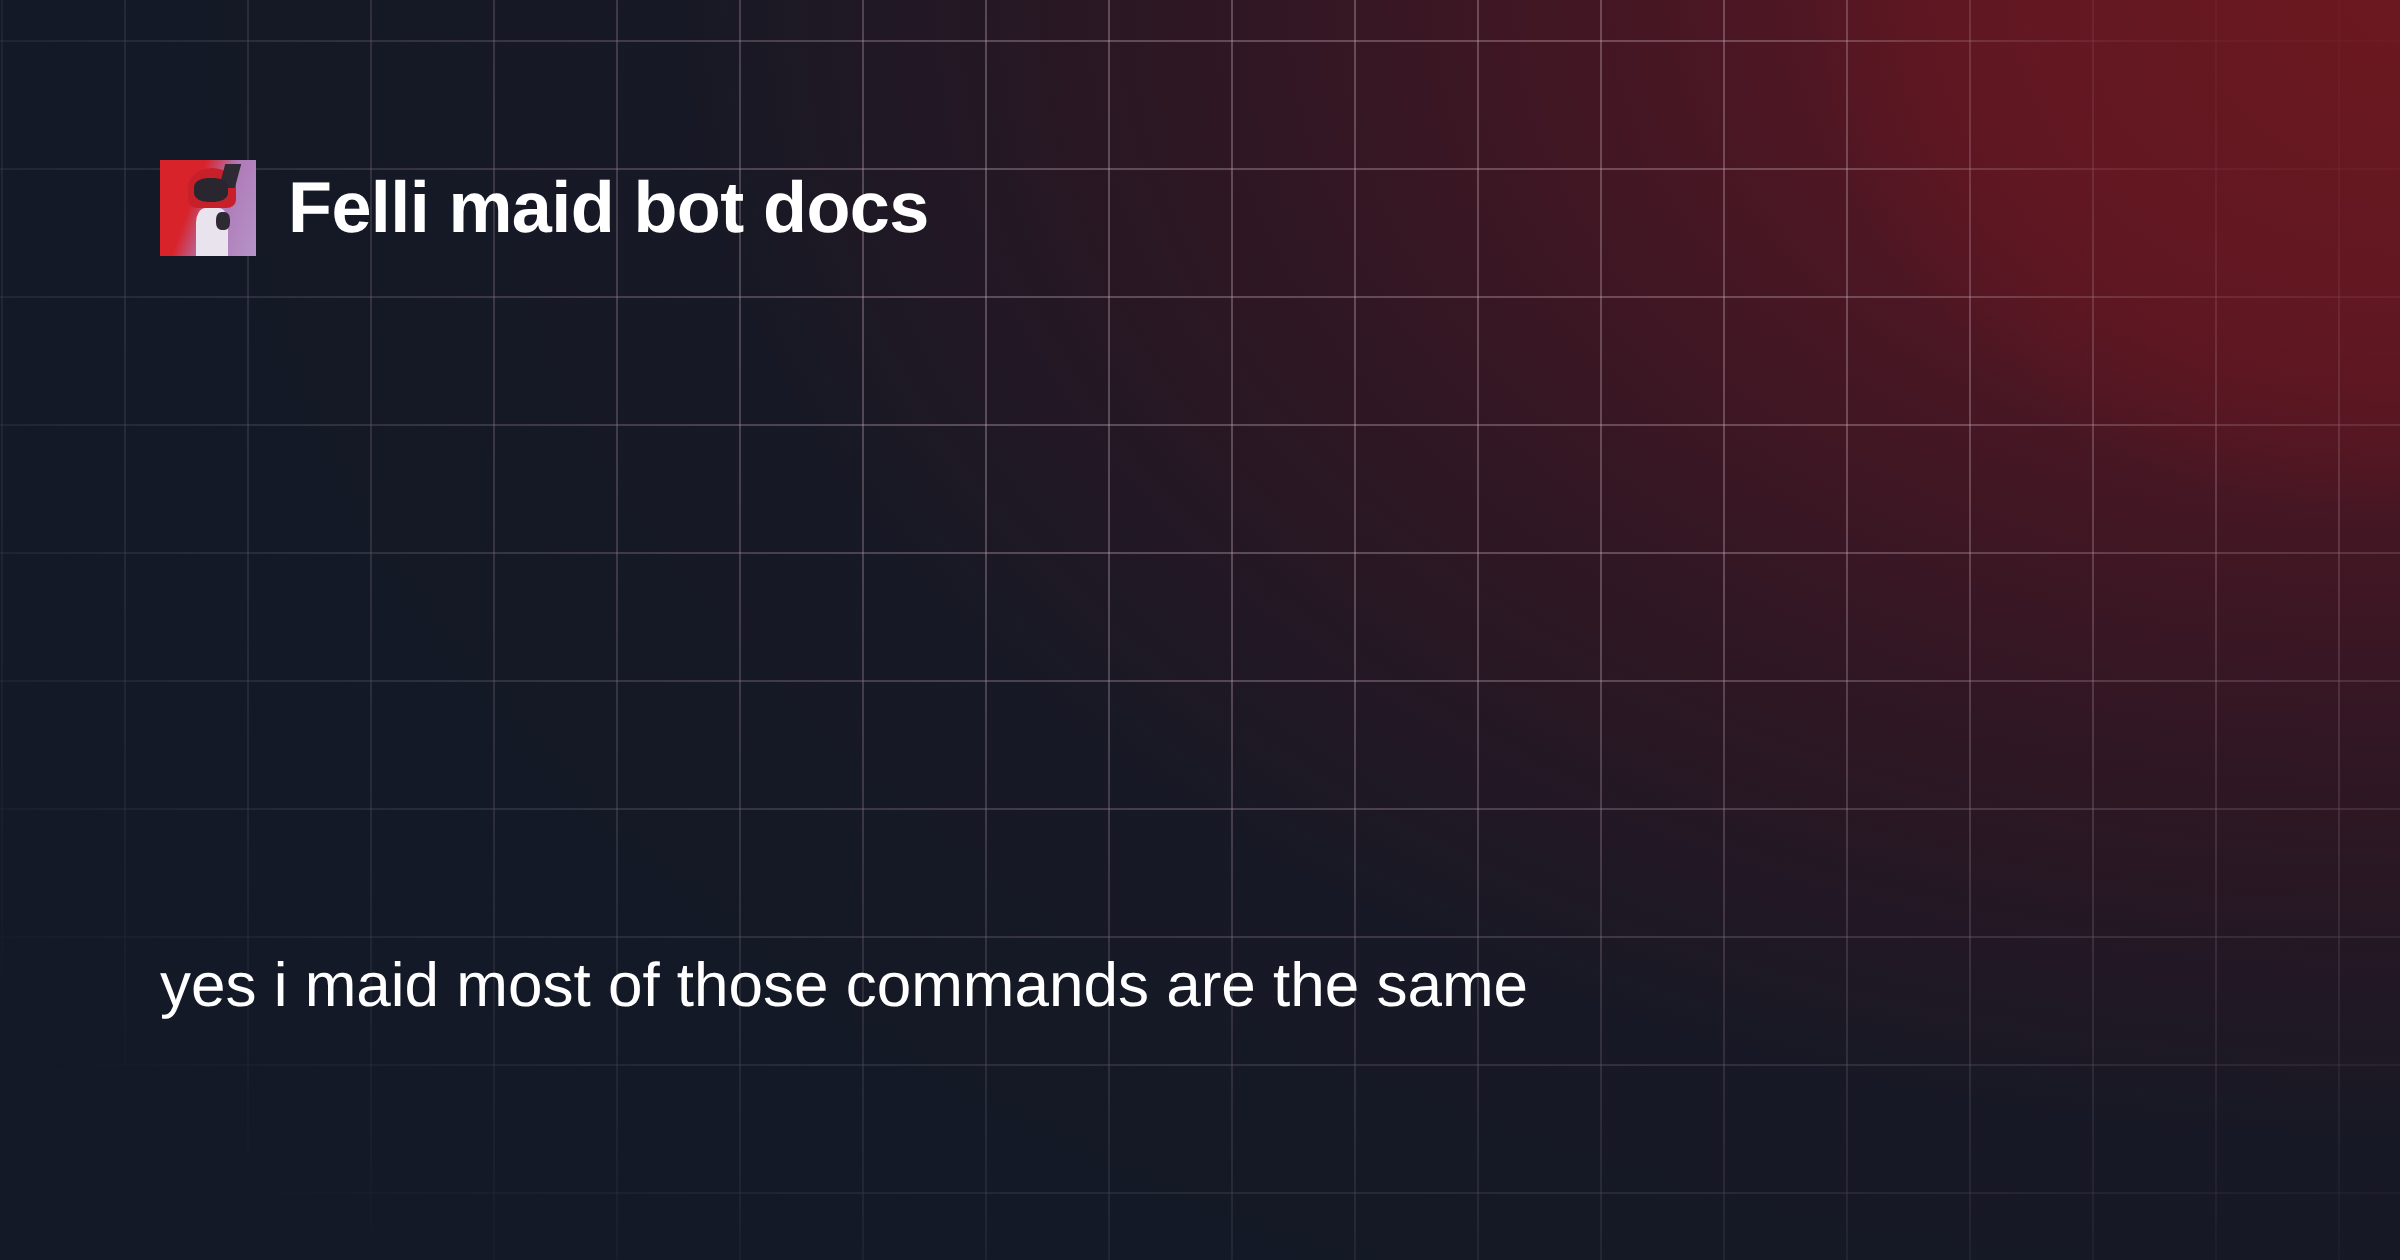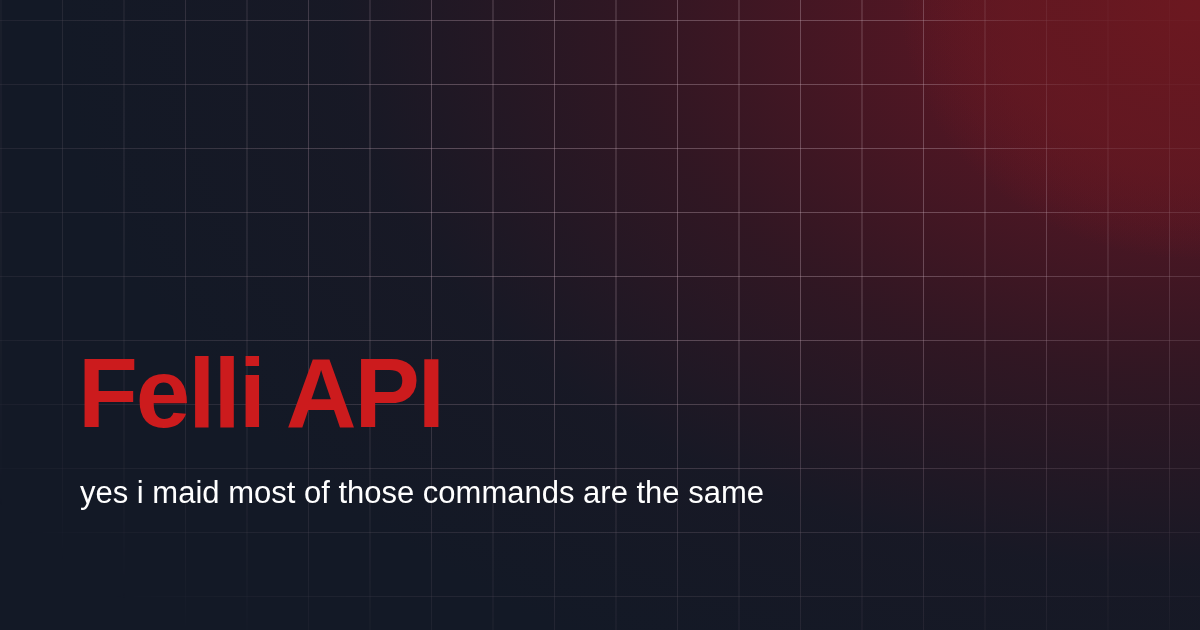--- a/index.html
+++ b/index.html
@@ -72,16 +72,25 @@
     }
   </style>
 </head>
 <body>
 
 <div class="card">
   <div class="corner-fade"></div>
   <div class="grid"></div>
   <div class="corner-fade" style="opacity:0.9"></div>
 
+  <div class="header">
+    <div class="logo">
+      <div class="hood"></div>
+      <div class="ear"></div>
+      <div class="face"></div>
+      <div class="body"></div>
+      <div class="arm"></div>
+    </div>
+    <span class="site-name">Felli maid bot docs</span>
+  </div>
 
-  <div class="title">Felli API</div>
   <div class="subtitle">yes i maid most of those commands are the same</div>
 </div>
 
 </body></html>

